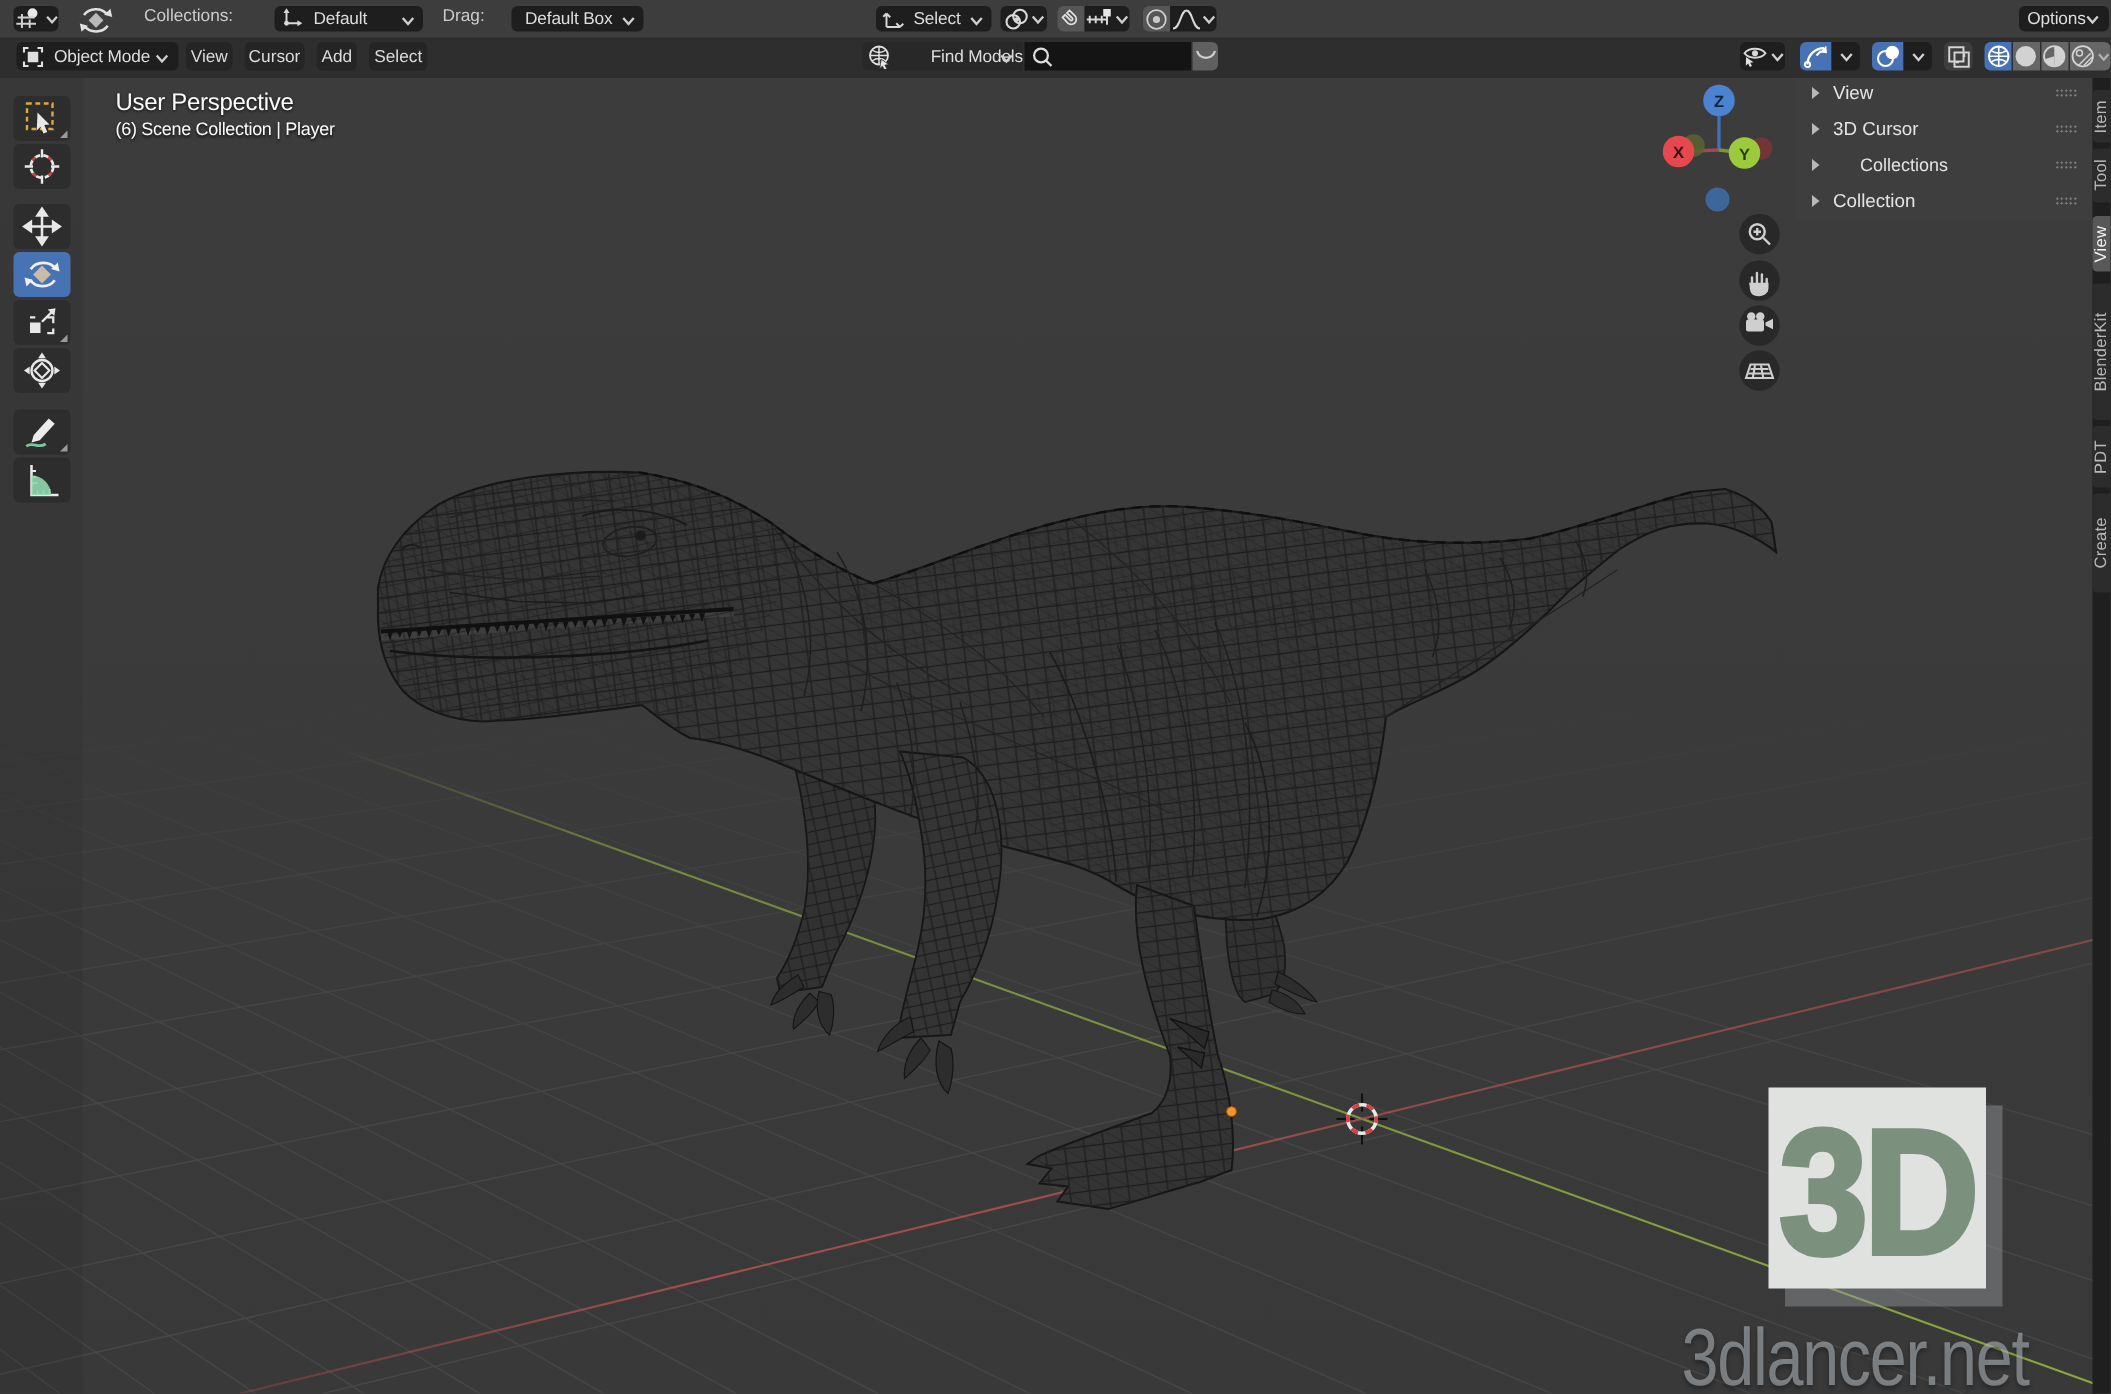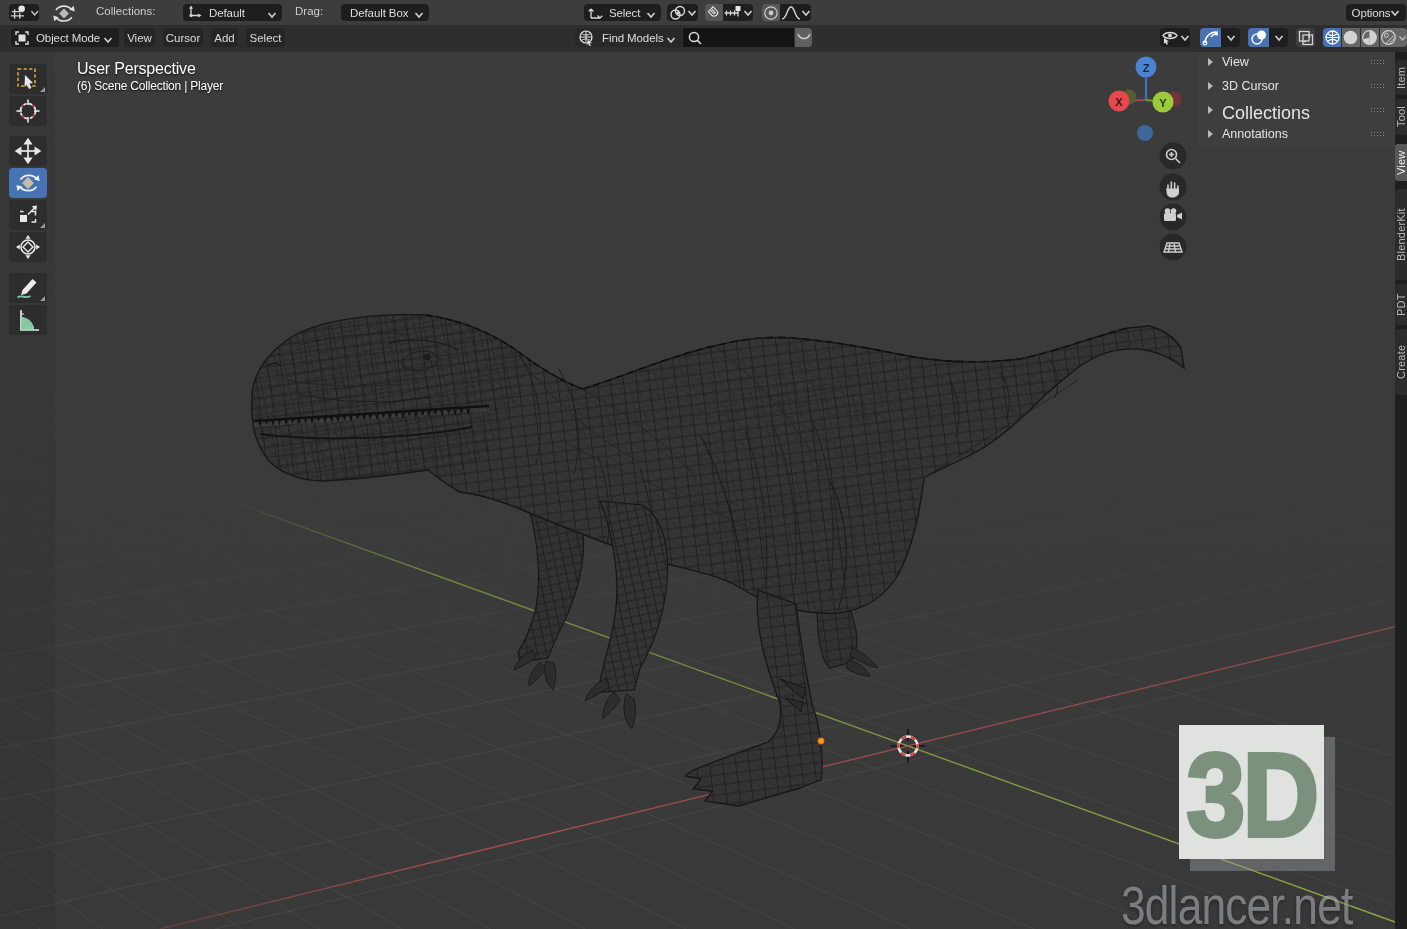--- a/index.html
+++ b/index.html
@@ -357,26 +357,26 @@
 <span style="position:absolute;left:25px;top:4px;font-size:12.5px;color:#e4e4e4">View</span>
 <span class="grip" style="position:absolute;right:10px;top:8px"></span>
 </div>
     <div style="position:absolute;left:0;top:25px;width:198px;height:24px">
 <span style="position:absolute;left:11px;top:7px;width:0;height:0;border-left:5px solid #b9b9b9;border-top:4px solid transparent;border-bottom:4px solid transparent"></span>
 <span style="position:absolute;left:25px;top:4px;font-size:12.5px;color:#e4e4e4">3D Cursor</span>
 <span class="grip" style="position:absolute;right:10px;top:8px"></span>
 </div>
     <div style="position:absolute;left:0;top:49px;width:198px;height:24px">
 <span style="position:absolute;left:11px;top:7px;width:0;height:0;border-left:5px solid #b9b9b9;border-top:4px solid transparent;border-bottom:4px solid transparent"></span>
-<span style="position:absolute;left:25px;top:4px;font-size:18px;color:#e4e4e4">Collections</span>
+<span style="position:absolute;left:43px;top:4px;font-size:12px;color:#e4e4e4">Collections</span>
 <span class="grip" style="position:absolute;right:10px;top:8px"></span>
 </div>
     <div style="position:absolute;left:0;top:73px;width:198px;height:24px">
 <span style="position:absolute;left:11px;top:7px;width:0;height:0;border-left:5px solid #b9b9b9;border-top:4px solid transparent;border-bottom:4px solid transparent"></span>
-<span style="position:absolute;left:25px;top:4px;font-size:12.5px;color:#e4e4e4">Annotations</span>
+<span style="position:absolute;left:25px;top:4px;font-size:12.5px;color:#e4e4e4">Collection</span>
 <span class="grip" style="position:absolute;right:10px;top:8px"></span>
 </div>
 </div>
 <div style="position:absolute;left:1395px;top:52px;width:12px;height:877px;background:#1f1f1f"></div>
 <div style="position:absolute;left:1395px;top:60px;width:12px;height:35px;background:#2c2c2c;border-radius:3px 0 0 3px">
 <span style="position:absolute;left:0;top:0;width:12px;height:35px;display:flex;align-items:center;justify-content:center;writing-mode:vertical-rl;transform:rotate(180deg);font-size:11px;color:#b8b8b8;letter-spacing:0.2px">Item</span>
   </div>
 <div style="position:absolute;left:1395px;top:99px;width:12px;height:36px;background:#2c2c2c;border-radius:3px 0 0 3px">
 <span style="position:absolute;left:0;top:0;width:12px;height:36px;display:flex;align-items:center;justify-content:center;writing-mode:vertical-rl;transform:rotate(180deg);font-size:11px;color:#b8b8b8;letter-spacing:0.2px">Tool</span>
   </div>
@@ -495,21 +495,21 @@
 </svg>
       <span style="margin-left:6px">Object Mode</span>
       <span style="position:absolute;right:6px;top:6px"><svg width="10" height="8" viewBox="0 0 10 8">
           <path d="M1.5,2 L5,6 L8.5,2" fill="none" stroke="#cfcfcf" stroke-width="1.6"></path>
         </svg></span>
     </div>
  <div class="menu" style="left:124px;width:31px">View</div>
  <div class="menu" style="left:163px;width:40px">Cursor</div>
  <div class="menu" style="left:211px;width:27px">Add</div>
  <div class="menu" style="left:246px;width:39px">Select</div>
- <div class="pill" style="left:575px;top:3px;width:107px;height:19px;background:#282828;justify-content:flex-start;padding-left:3px;border-radius:4px 0 0 4px">
+ <div class="pill" style="left:575px;top:3px;width:107px;height:19px;background:#282828;justify-content:space-between;padding-left:3px;border-radius:4px 0 0 4px">
       <svg width="17" height="17" viewBox="0 0 17 17">
 <circle cx="8" cy="8" r="6" fill="none" stroke="#e0e0e0" stroke-width="1.2"></circle>
 <path d="M2,8 h12 M8,2 v12 M3.5,4.5 c3,2 6,2 9,0 M3.5,11.5 c3,-2 6,-2 9,0" stroke="#e0e0e0" stroke-width="1" fill="none"></path>
 <path d="M9.5,10.5 l5,3.5 l-2.6,0.4 l1.4,2.6 l-1.6,0.8 l-1.4,-2.7 l-1.8,1.6 z" fill="#e8e8e8" stroke="#333" stroke-width="0.5"></path>
 </svg>
       <span style="margin-left:7px">Find Models</span>
       <span style="position:absolute;right:6px;top:6px"><svg width="10" height="8" viewBox="0 0 10 8">
           <path d="M1.5,2 L5,6 L8.5,2" fill="none" stroke="#cfcfcf" stroke-width="1.6"></path>
         </svg></span>
     </div>

